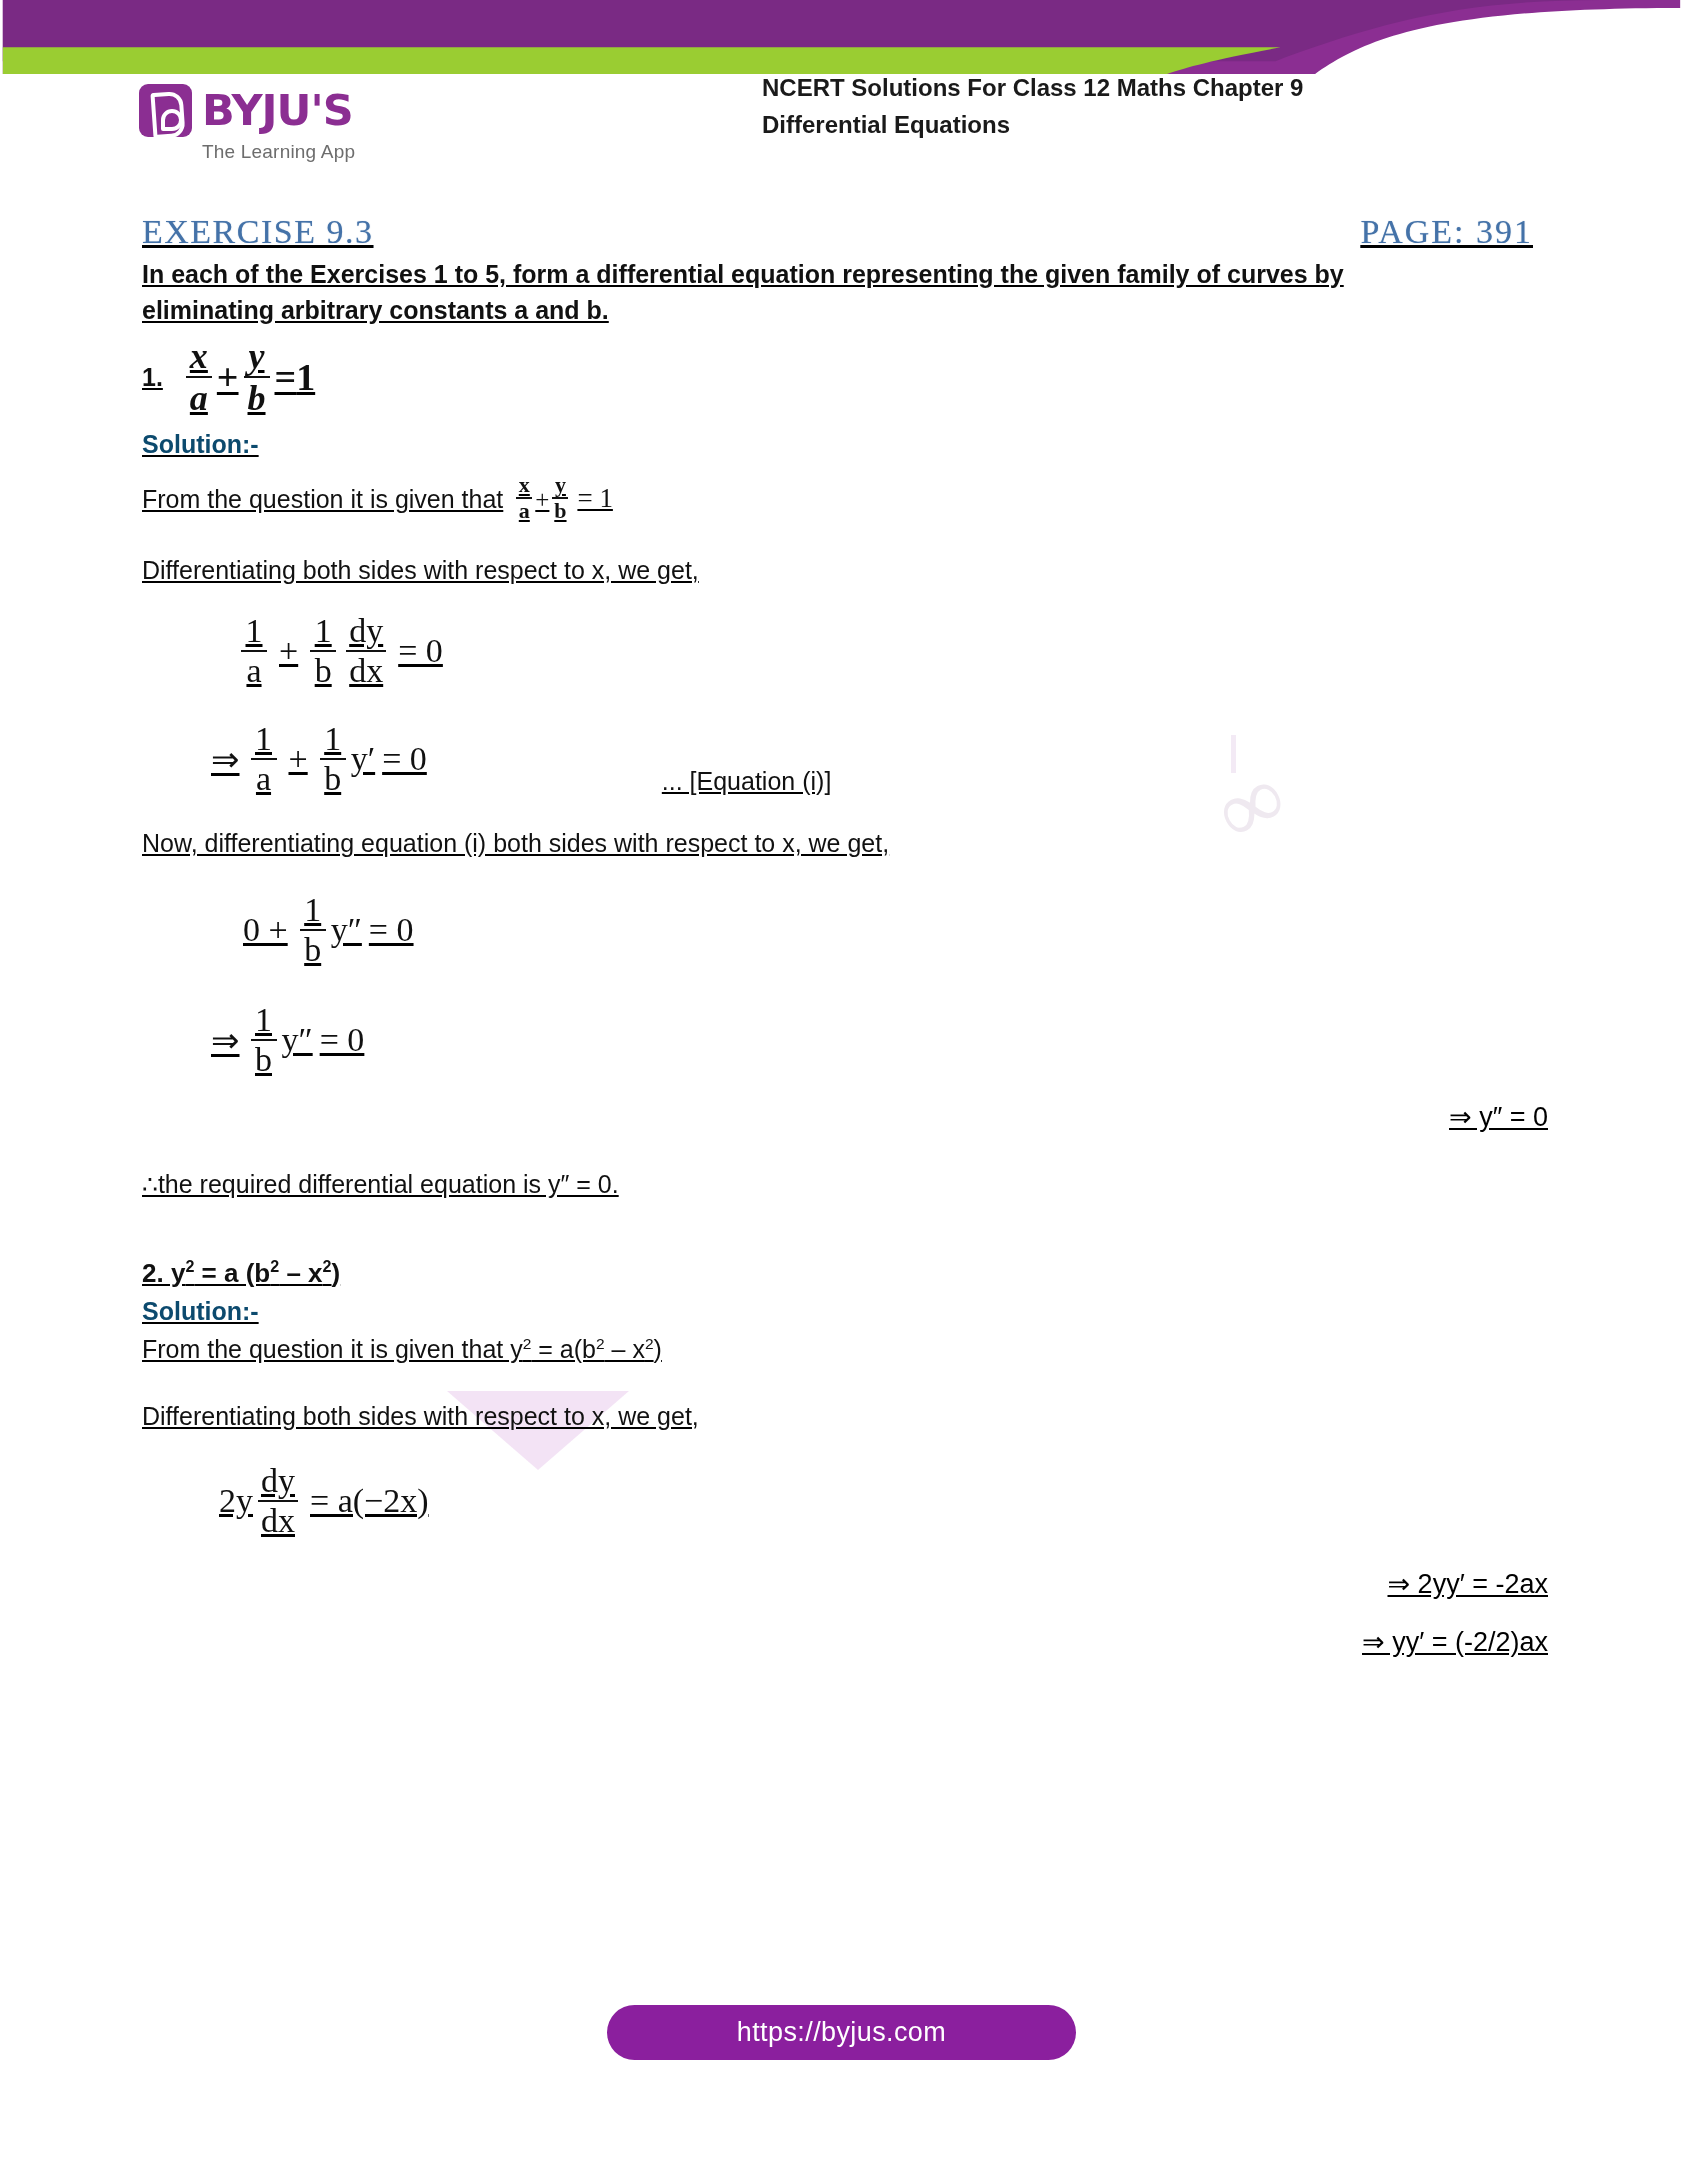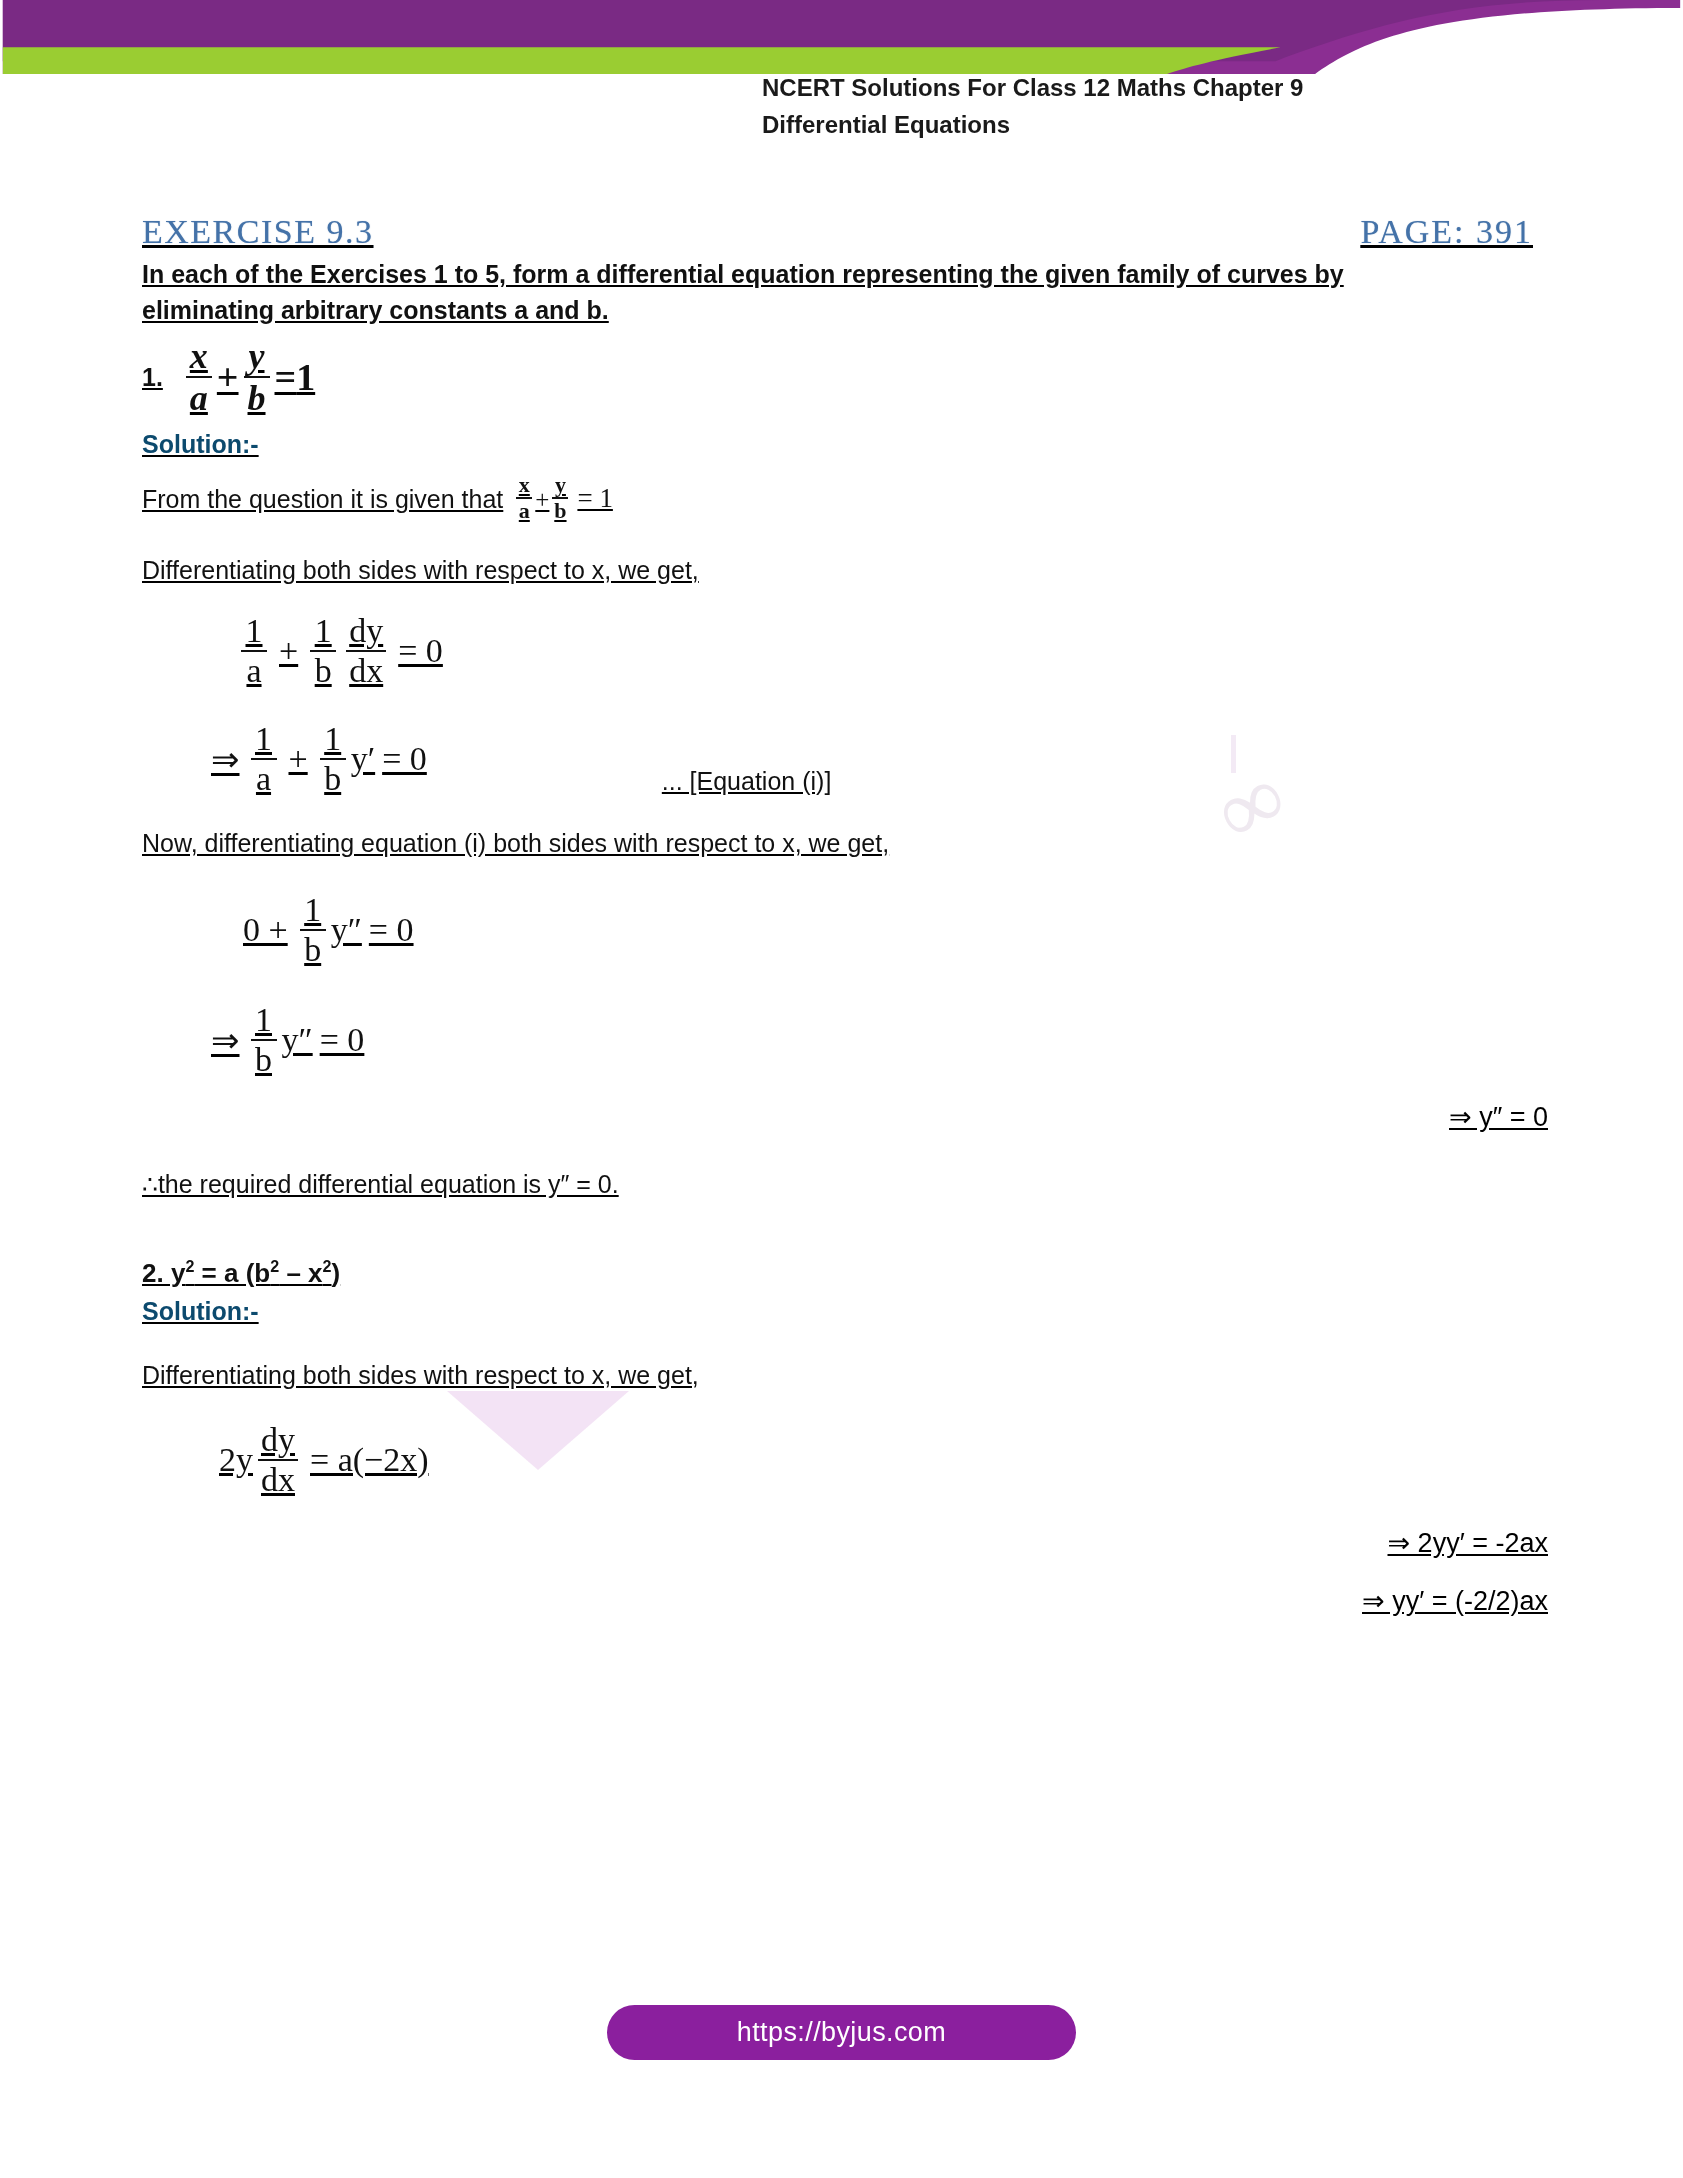--- a/index.html
+++ b/index.html
@@ -305,20 +305,27 @@
 
 <div class="banner">
   <svg width="1683" height="74" viewBox="0 0 1700 75" xmlns="http://www.w3.org/2000/svg">
     <path d="M0,0 H1700 V8 C1450,8 1380,40 1330,75 H0 Z" fill="#8B2E92"></path>
     <path d="M0,0 H1620 C1480,0 1400,22 1300,58 L1290,62 H0 Z" fill="#7A2A84"></path>
     <path d="M0,48 H1295 C1230,60 1200,68 1180,75 H0 Z" fill="#9ACD32"></path>
   </svg>
 </div>
 
 <div class="doc-header">
+  <div class="logo-wrap">
+    <div class="logo-row">
+      <div class="logo-mark"></div>
+      <div class="logo-text">BYJU'S</div>
+    </div>
+    <div class="logo-sub">The Learning App</div>
+  </div>
 
   <div class="header-titles">
     <div class="header-title-1">NCERT Solutions For Class 12 Maths Chapter 9</div>
     <div class="header-title-2">Differential Equations</div>
   </div>
 </div>
 
 <div class="wm-triangle"></div>
 <div class="wm-tick"></div>
 <div class="wm-glyph">∞</div>
@@ -442,20 +449,23 @@
     <div class="eq-small" style="margin-top:24px;margin-left:69px;">⇒ y″ = 0</div>
 
     <div class="para block" style="margin-top:34px;">∴the required differential equation is y″ = 0.</div>
 
     <div class="q2-head">
       <span>2. y</span><sup>2</sup><span> = a (b</span><sup>2</sup><span> – x</span><sup>2</sup><span>)</span>
     </div>
 
     <div class="solution-label" style="margin-top:8px;">Solution:-</div>
 
+    <div class="para block" style="margin-top:6px;">
+      <span>From the question it is given that y</span><sup>2</sup><span> = a(b</span><sup>2</sup><span> – x</span><sup>2</sup><span>)</span>
+    </div>
 
     <div class="para block" style="margin-top:32px;">Differentiating both sides with respect to x, we get,</div>
 
     <div class="eqrow eq-indent" style="margin-top:30px;margin-left:77px;">
       <span>2y</span>
       <span class="frac">
         <span class="num">dy</span>
         <span class="bar"></span>
         <span class="den">dx</span>
       </span>

